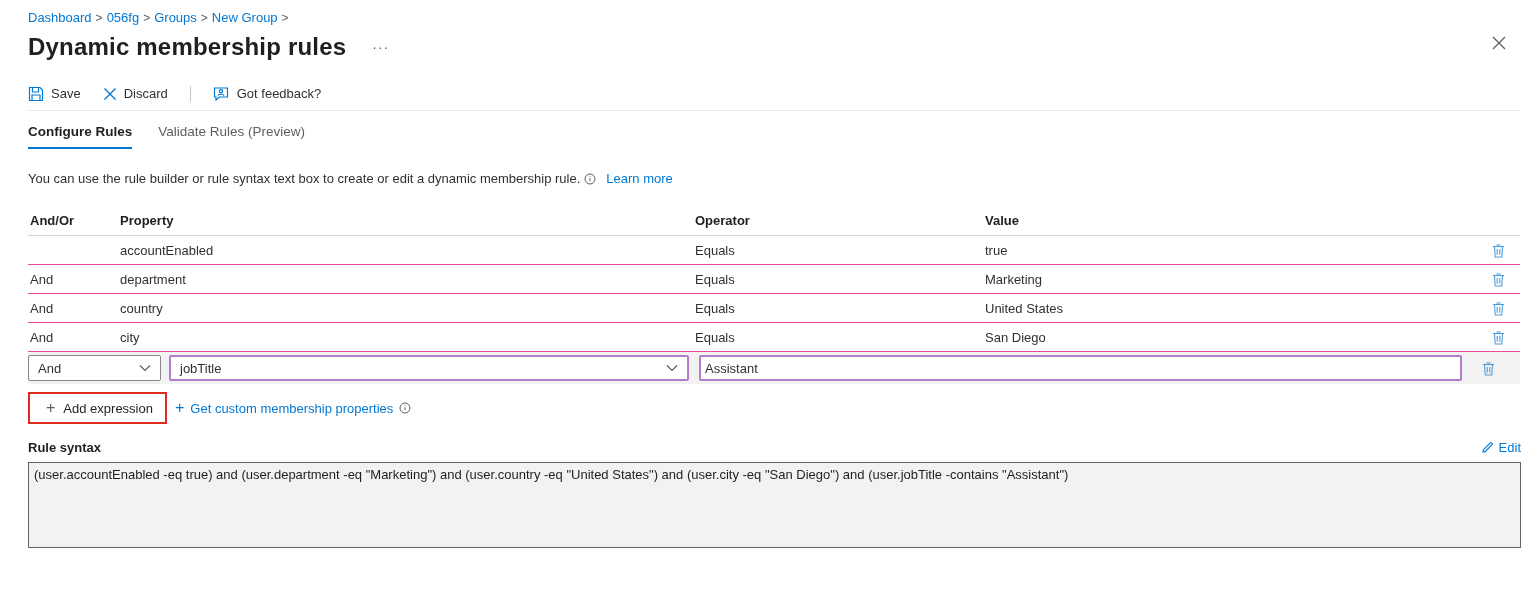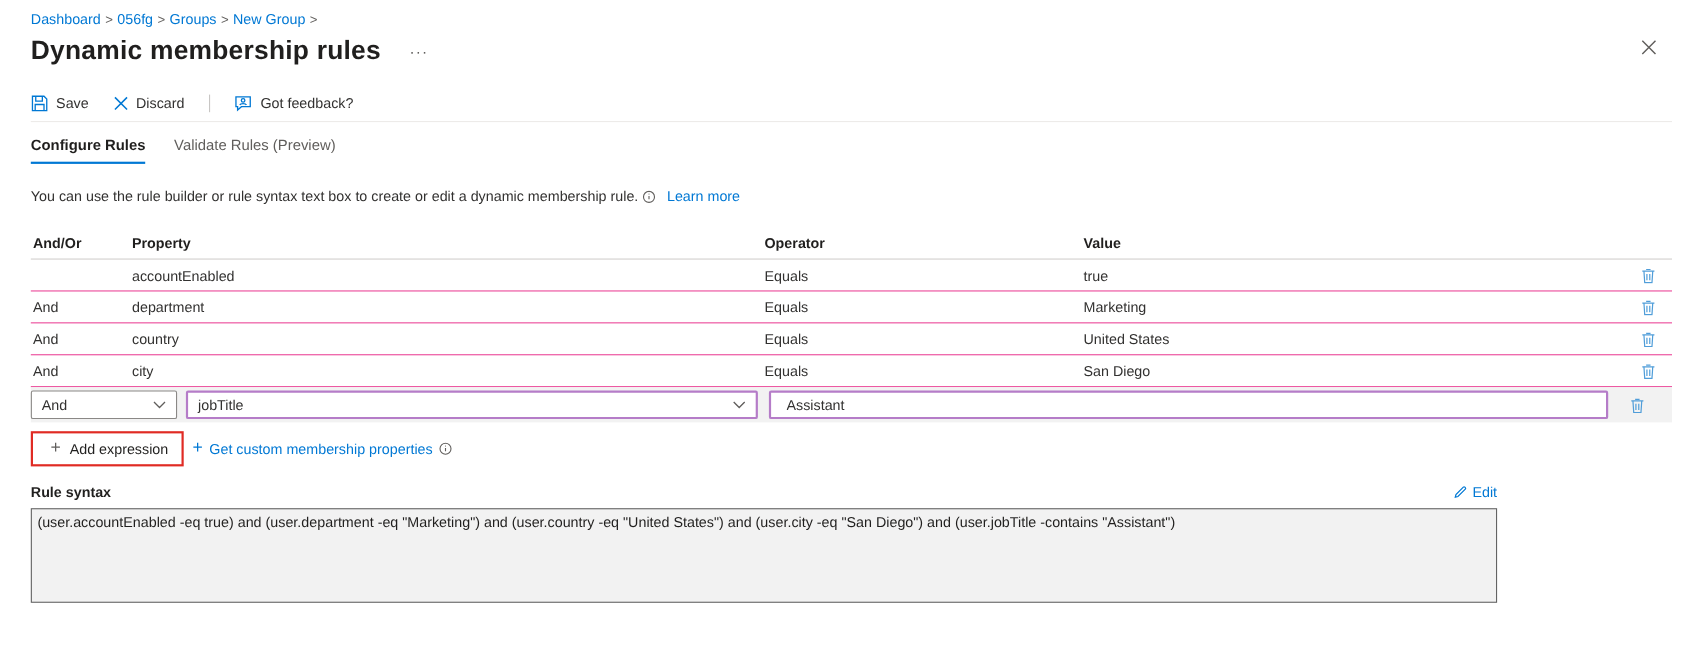--- a/index.html
+++ b/index.html
@@ -45,34 +45,34 @@
   .edit-row { display:flex; align-items:center; height:32px; background:#f2f2f2;
     width:1492px; padding:0 14px 0 0; gap:8px; }
   .combo { background:#fff; border:1px solid #8a8886; border-radius:2px; height:26px;
     display:flex; align-items:center; justify-content:space-between; padding:0 9px;
     font-size:13px; cursor:pointer; }
   .combo.dirty, .txt-input.dirty { border:2px solid #b57cc8; }
   .combo-andor { width:133px; }
   .combo-prop { width:520px; }
   .combo-op { width:292px; margin-left:2px; }
   .txt-input { background:#fff; border:1px solid #8a8886; border-radius:2px; height:26px;
-    flex:1; font-size:13px; padding:0 14px; font-family:"Liberation Sans","DejaVu Sans",sans-serif;
+    flex:1; font-size:13px; padding:0 4px; font-family:"Liberation Sans","DejaVu Sans",sans-serif;
     color:#323130; outline:none; margin-left:2px; }
   .edit-row .trash-cell { width:36px; }
 
   
   .actions { margin-top:8px; display:flex; align-items:center; font-size:13px; }
   .add-expr { display:flex; align-items:center; gap:8px; padding:5px 12px 5px 16px;
     border:2px solid #e02b24; cursor:pointer; color:#201f1e; }
   .plus-gray { color:#605e5c; font-size:16px; font-weight:400; }
   .get-custom { display:flex; align-items:center; gap:6px; margin-left:8px; color:#0078d4; cursor:pointer; }
   .get-custom .plus-blue { color:#0078d4; font-size:16px; }
 
   
-  .rule-syntax { margin-top:16px; width:1333px; }
+  .rule-syntax { margin-top:16px; width:1493px; }
   .rs-head { display:flex; justify-content:space-between; align-items:center; }
   .rs-label { font-weight:700; font-size:13px; color:#201f1e; }
   .rs-edit { display:flex; align-items:center; gap:5px; color:#0078d4; font-size:13px; cursor:pointer;text-align:right; }
   .rs-box { margin-top:7px; height:86px; background:#f2f2f2; border:1px solid #646464;
     font-size:13px; color:#201f1e; padding:3px 5px; white-space:pre-wrap; overflow:hidden;
     line-height:1.35; }
 
   .icon { display:inline-flex; align-items:center; }
   .info-icon { color:#605e5c; }
 </style>

